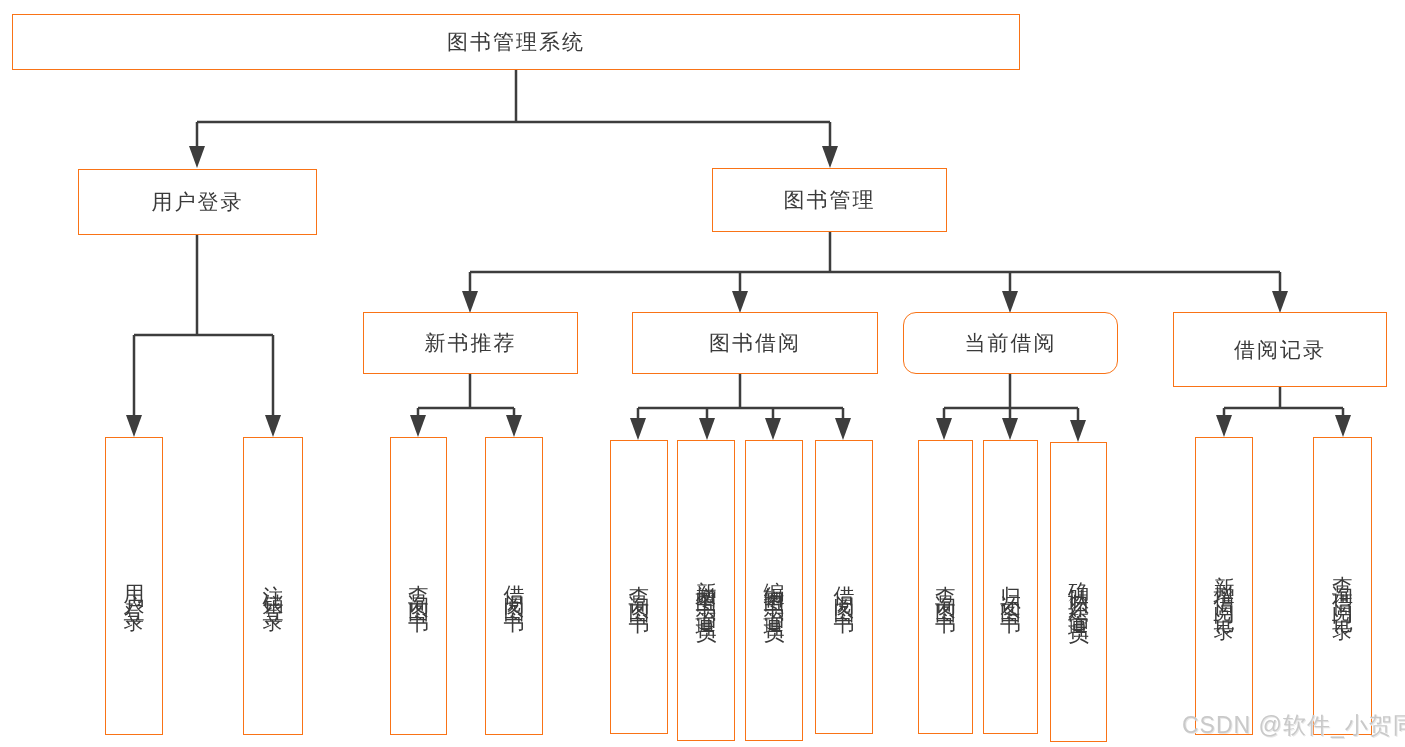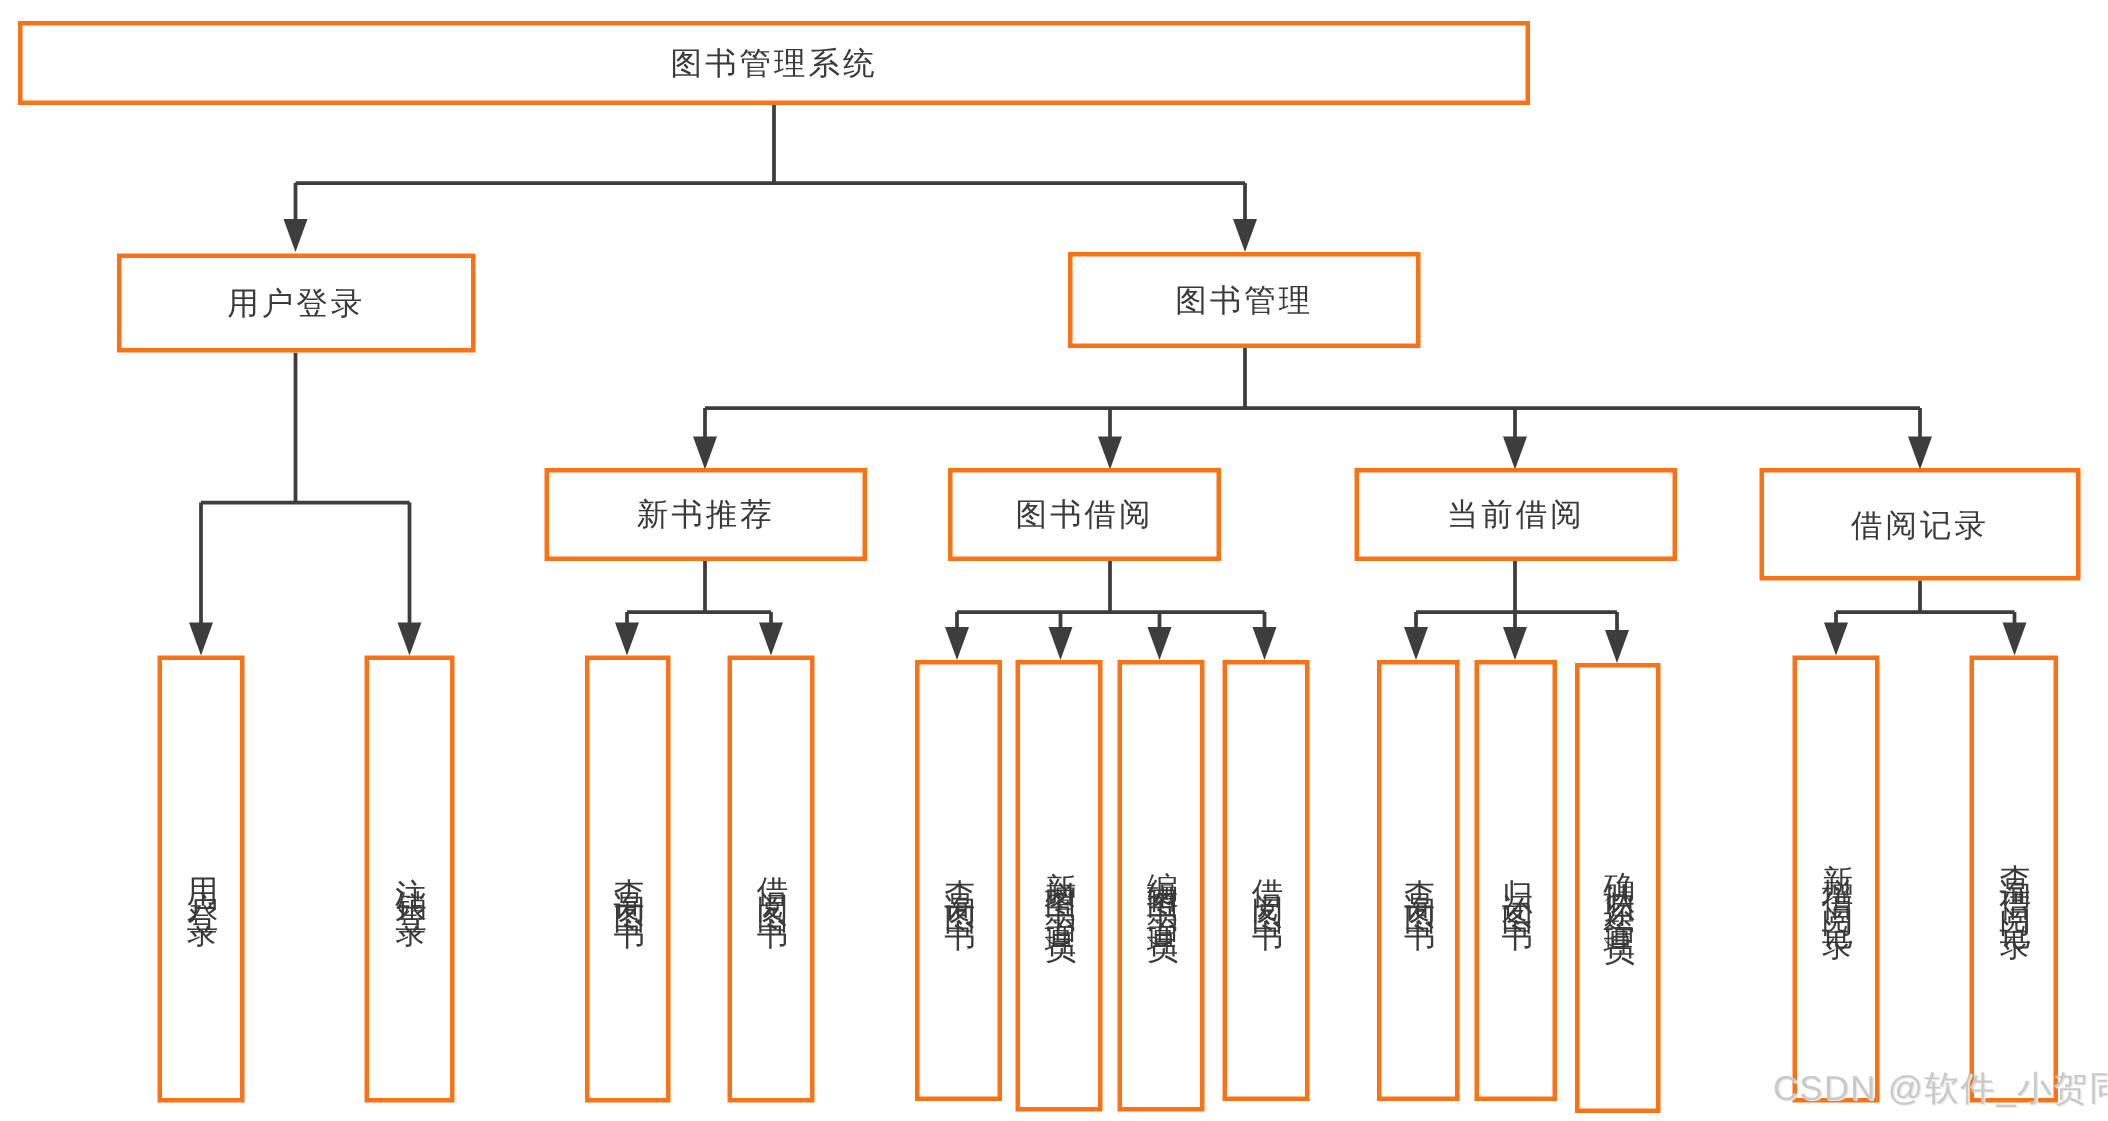--- a/index.html
+++ b/index.html
@@ -14,21 +14,21 @@
   #wires {
     position: absolute;
     left: 0; top: 0;
     width: 1405px; height: 747px;
     z-index: 1;
   }
   .box {
     position: absolute;
     box-sizing: border-box;
     background: #ffffff;
-    border: 3px solid #f97316;
+    border: 1px solid #f97316;
     color: #3a3a3a;
     display: flex;
     align-items: center;
     justify-content: center;
     z-index: 2;
   }
   .h-label {
     font-size: 21px;
     letter-spacing: 2px;
     white-space: nowrap;
@@ -116,24 +116,24 @@
   <div class="box" style="left:78px; top:169px; width:239px; height:66px;">
     <span class="h-label">用户登录</span>
   </div>
   <div class="box" style="left:363px; top:312px; width:215px; height:62px;">
     <span class="h-label">新书推荐</span>
   </div>
 
   <div class="box" style="left:712px; top:168px; width:235px; height:64px;">
     <span class="h-label">图书管理</span>
   </div>
-  <div class="box" style="left:632px; top:312px; width:182px; height:62px;">
+  <div class="box" style="left:632px; top:312px; width:246px; height:62px;">
     <span class="h-label">图书借阅</span>
   </div>
-  <div class="box" style="left:903px; top:312px; width:215px; height:62px;">
+  <div class="box" style="left:903px; top:312px; width:215px; height:62px;border-radius:13px;">
     <span class="h-label">当前借阅</span>
   </div>
   <div class="box" style="left:1173px; top:312px; width:214px; height:75px;">
     <span class="h-label">借阅记录</span>
   </div>
 
   <div class="box" style="left:105px; top:437px; width:58px; height:298px;">
     <span class="v-label">用户登录</span>
   </div>
   <div class="box" style="left:243px; top:437px; width:60px; height:298px;">

